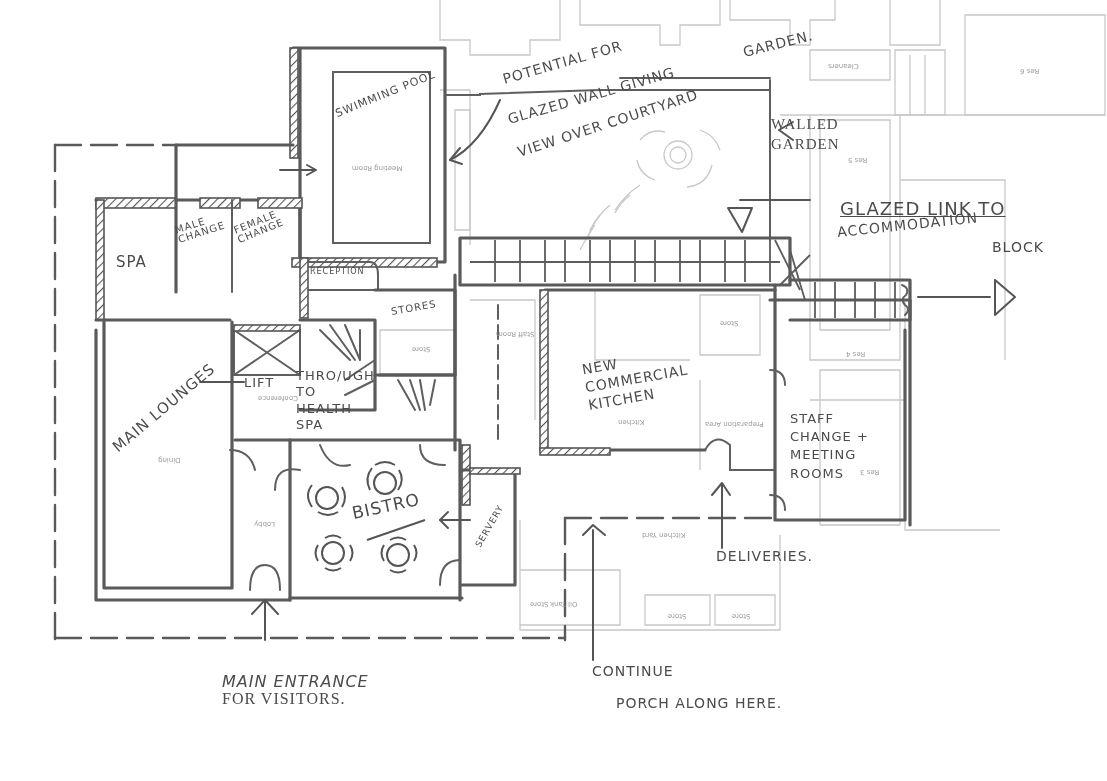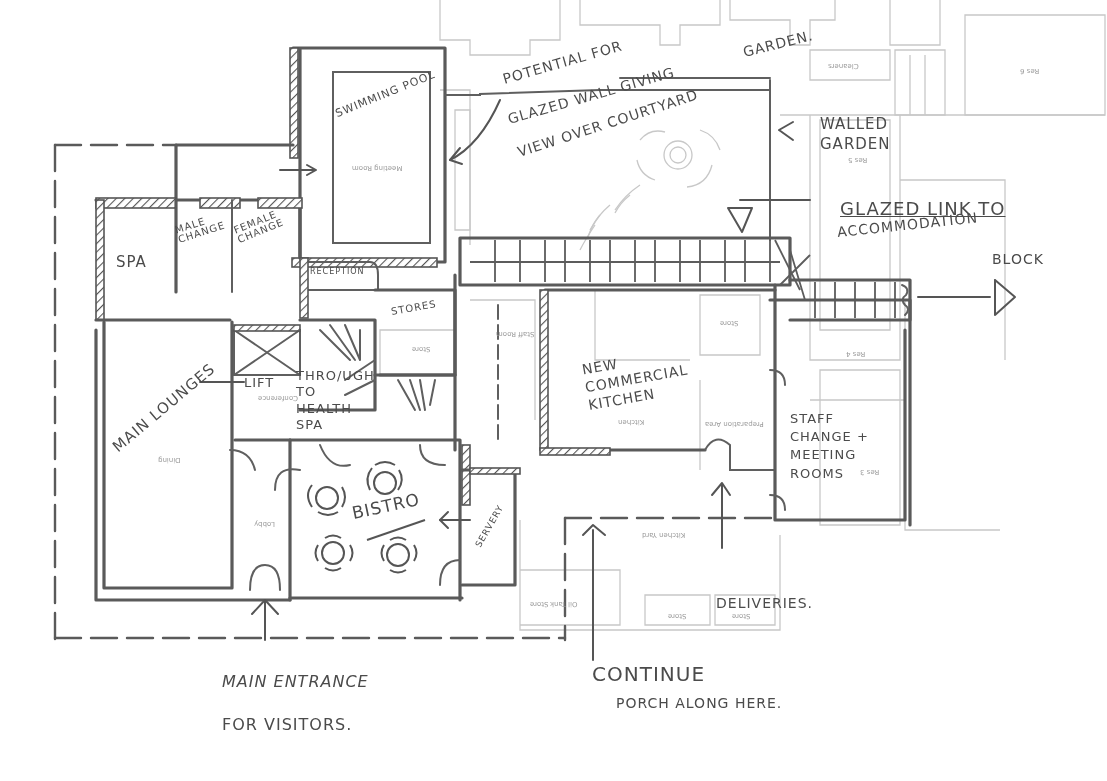--- a/index.html
+++ b/index.html
@@ -191,38 +191,38 @@
 <div class="hand" style="left:240px;top:225px;font-size:10px;transform:rotate(-22deg);white-space:normal;width:70px;">Female Change</div>
 <div class="hand" style="left:310px;top:268px;font-size:8px;">Reception</div>
 <div class="hand" style="left:392px;top:307px;font-size:10px;transform:rotate(-10deg);">Stores</div>
 <div class="hand" style="left:244px;top:376px;font-size:13px;">Lift</div>
 <div class="hand" style="left:296px;top:368px;font-size:13px;white-space:normal;width:60px;line-height:1.25;">Thro/ugh to Health Spa</div>
 <div class="hand" style="left:120px;top:440px;font-size:15px;transform:rotate(-40deg);">Main Lounges</div>
 <div class="hand" style="left:354px;top:505px;font-size:17px;transform:rotate(-12deg);">Bistro</div>
 <div class="hand" style="left:482px;top:540px;font-size:9px;transform:rotate(-60deg);">Servery</div>
 <div class="hand" style="left:590px;top:360px;font-size:14px;white-space:normal;width:130px;line-height:1.3;transform:rotate(-10deg);">New Commercial Kitchen</div>
 <div class="hand" style="left:790px;top:410px;font-size:13px;white-space:normal;width:100px;line-height:1.4;">Staff Change + Meeting Rooms</div>
-<div class="hand" style="left:820px;top:115px;font-size:15px;white-space:normal;width:80px;line-height:1.3;">Walled Garden</div>
+<div class="hand" style="left:771px;top:115px;font-size:15px;white-space:normal;width:80px;line-height:1.3;font-family:Liberation Serif, serif;">Walled Garden</div>
 
 <div class="hand" style="left:505px;top:72px;font-size:14px;transform:rotate(-16deg);">Potential for</div>
 <div class="hand" style="left:510px;top:112px;font-size:14px;transform:rotate(-16deg);">Glazed wall giving</div>
 <div class="hand" style="left:520px;top:145px;font-size:14px;transform:rotate(-18deg);">view over courtyard</div>
 <div class="hand" style="left:745px;top:45px;font-size:14px;transform:rotate(-14deg);">garden.</div>
 
 <div class="hand" style="left:840px;top:200px;font-size:18px;text-decoration:underline;">Glazed link to</div>
 <div class="hand" style="left:838px;top:225px;font-size:14px;transform:rotate(-6deg);">accommodation</div>
-<div class="hand" style="left:992px;top:252px;font-size:14px;">block</div>
+<div class="hand" style="left:992px;top:240px;font-size:14px;">block</div>
 
 <div class="hand" style="left:222px;top:674px;font-size:16px;font-style:italic;">Main entrance</div>
-<div class="hand" style="left:222px;top:717px;font-size:16px;">for visitors.</div>
-
-<div class="hand" style="left:592px;top:664px;font-size:20px;">Continue</div>
+<div class="hand" style="left:222px;top:691px;font-size:16px;font-family:Liberation Serif, serif;">for visitors.</div>
+
+<div class="hand" style="left:592px;top:664px;font-size:14px;">Continue</div>
 <div class="hand" style="left:616px;top:696px;font-size:14px;">porch along here.</div>
 
-<div class="hand" style="left:716px;top:596px;font-size:14px;">Deliveries.</div>
+<div class="hand" style="left:716px;top:549px;font-size:14px;">Deliveries.</div>
 
 <div class="cad" style="left:352px;top:164px;">Meeting Room</div>
 <div class="cad" style="left:828px;top:62px;">Cleaners</div>
 <div class="cad" style="left:1020px;top:67px;">Res 6</div>
 <div class="cad" style="left:848px;top:156px;">Res 5</div>
 <div class="cad" style="left:846px;top:350px;">Res 4</div>
 <div class="cad" style="left:860px;top:468px;">Res 3</div>
 <div class="cad" style="left:720px;top:319px;">Store</div>
 <div class="cad" style="left:412px;top:345px;">Store</div>
 <div class="cad" style="left:668px;top:612px;">Store</div>

